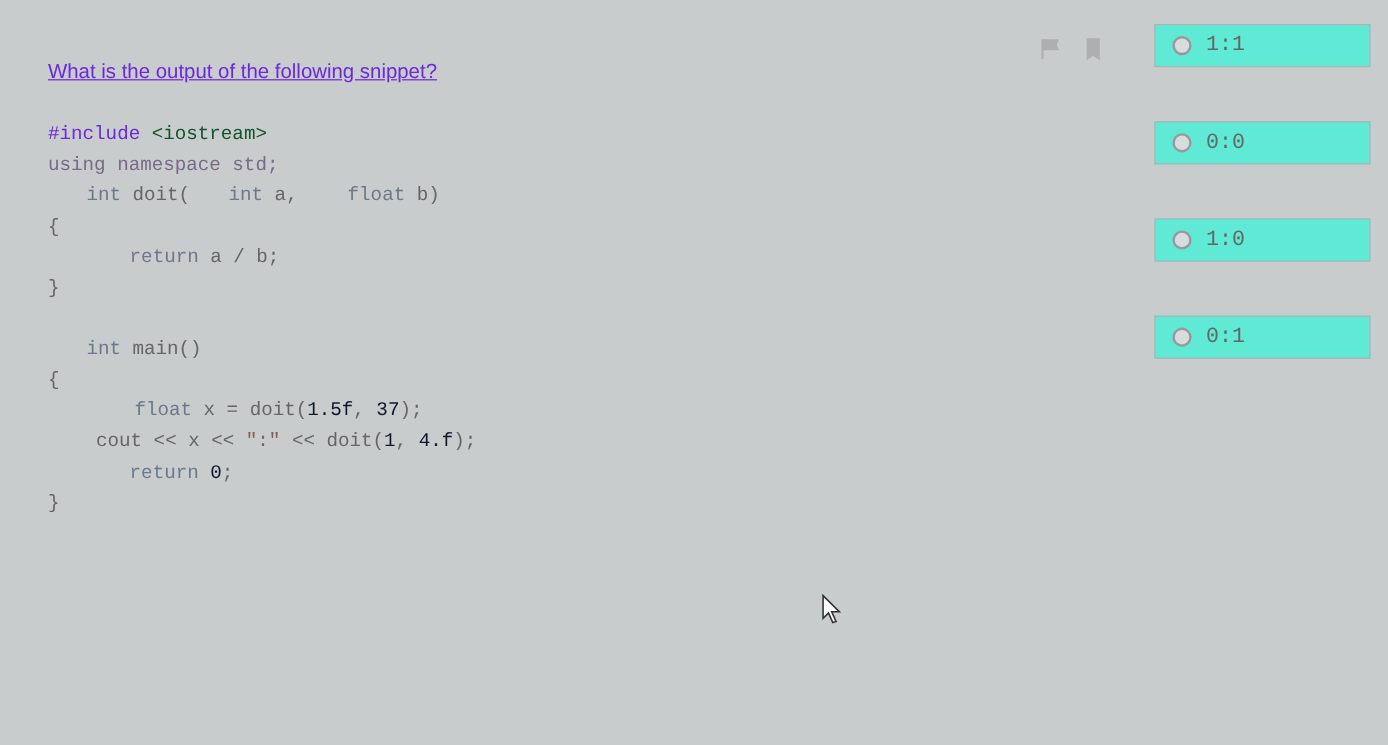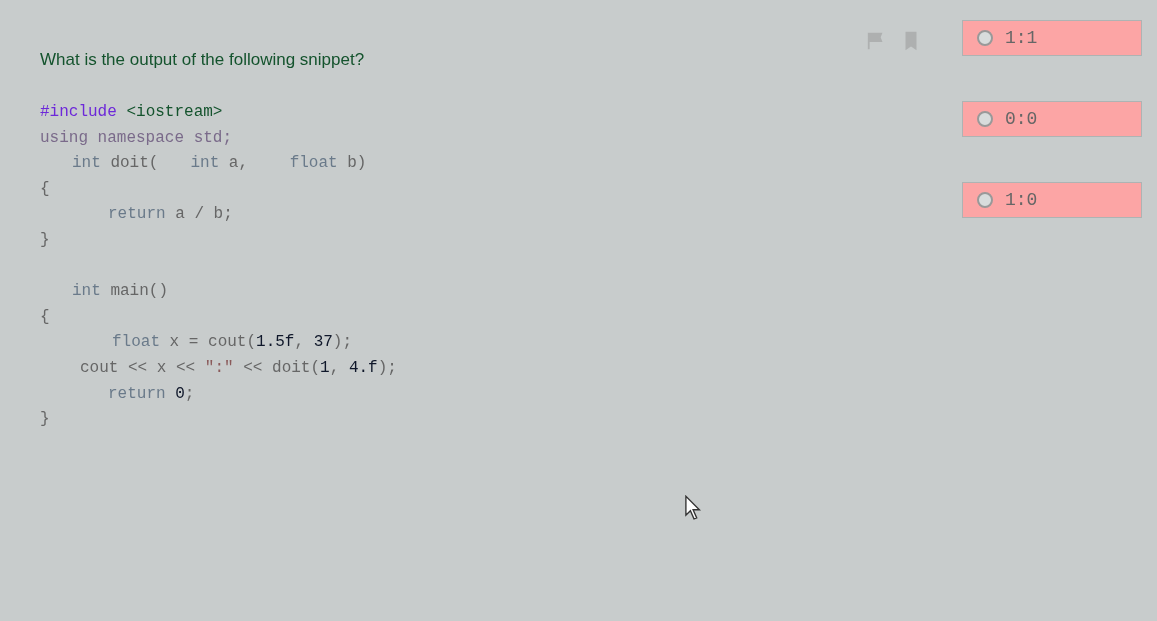--- a/index.html
+++ b/index.html
@@ -16,22 +16,23 @@
     width: 100%;
     height: 100%;
   }
   .question-area {
     flex: 1;
     padding: 50px 30px 30px 40px;
     position: relative;
   }
   .question-text {
     font-size: 17px;
-    color: #14532d;
+    color: #6d28d9;
     margin-bottom: 30px;
+    text-decoration: underline;
   }
   .code-block {
     font-family: "Courier New", monospace;
     font-size: 16px;
     line-height: 1.6;
     color: #666;
     white-space: pre;
   }
   .code-block .kw-include { color: #6d28d9; }
   .code-block .kw-header { color: #14532d; font-family: Liberation Mono, monospace; }
@@ -61,21 +62,21 @@
     width: 205px;
     padding: 20px 15px 20px 10px;
     display: flex;
     flex-direction: column;
     gap: 45px;
   }
   .answer-option {
     display: flex;
     align-items: center;
     gap: 12px;
-    background: #fca5a5;
+    background: #5eead4;
     border: 1px solid #aeb3b3;
     padding: 6px 14px;
     cursor: pointer;
     font-family: "Courier New", monospace;
     font-size: 18px;
     color: #666;
     height: 36px;
   }
   .radio-circle {
     width: 16px;
@@ -119,40 +120,44 @@
 
     <div class="code-block"><span class="kw-include">#include </span><span class="kw-header">&lt;iostream&gt;</span>
 <span class="kw-using">using namespace std;</span>
 <span class="kw-type">int</span><span> doit(</span><span class="kw-type">int</span><span> a, </span><span class="kw-type">float</span><span> b)</span>
 <span>{</span>
 <span class="indent"><span class="kw-ret">return</span><span> a / b;</span></span>
 <span>}</span>
 
 <span class="kw-type">int</span><span> main()</span>
 <span>{</span>
-<span class="indent"><span class="kw-type">float</span><span> x = cout(</span><span class="kw-lit">1.5f</span><span>, </span><span class="kw-lit">37</span><span>);</span></span>
+<span class="indent"><span class="kw-type">float</span><span> x = doit(</span><span class="kw-lit">1.5f</span><span>, </span><span class="kw-lit">37</span><span>);</span></span>
 <span class="indent"><span>cout &lt;&lt; x &lt;&lt; </span><span class="kw-str">":"</span><span> &lt;&lt; doit(</span><span class="kw-lit">1</span><span>, </span><span class="kw-lit">4.f</span><span>);</span></span>
 <span class="indent"><span class="kw-ret">return</span><span> </span><span class="kw-lit">0</span><span>;</span></span>
 <span>}</span></div>
 
   </div>
 
   <div class="answers-panel">
     <div class="answer-option">
       <span class="radio-circle"></span>
       <span>1:1</span>
     </div>
     <div class="answer-option">
       <span class="radio-circle"></span>
       <span>0:0</span>
     </div>
     <div class="answer-option">
       <span class="radio-circle"></span>
       <span>1:0</span>
     </div>
+    <div class="answer-option">
+      <span class="radio-circle"></span>
+      <span>0:1</span>
+    </div>
   </div>
 
 </div>
 
 <div class="cursor">
   <svg viewBox="0 0 20 28">
       <path d="M1 1 L1 22 L6 17 L10 26 L13 25 L9 16 L16 16 Z" fill="#fff" stroke="#333" stroke-width="1.5"></path>
     </svg>
 </div>
 

